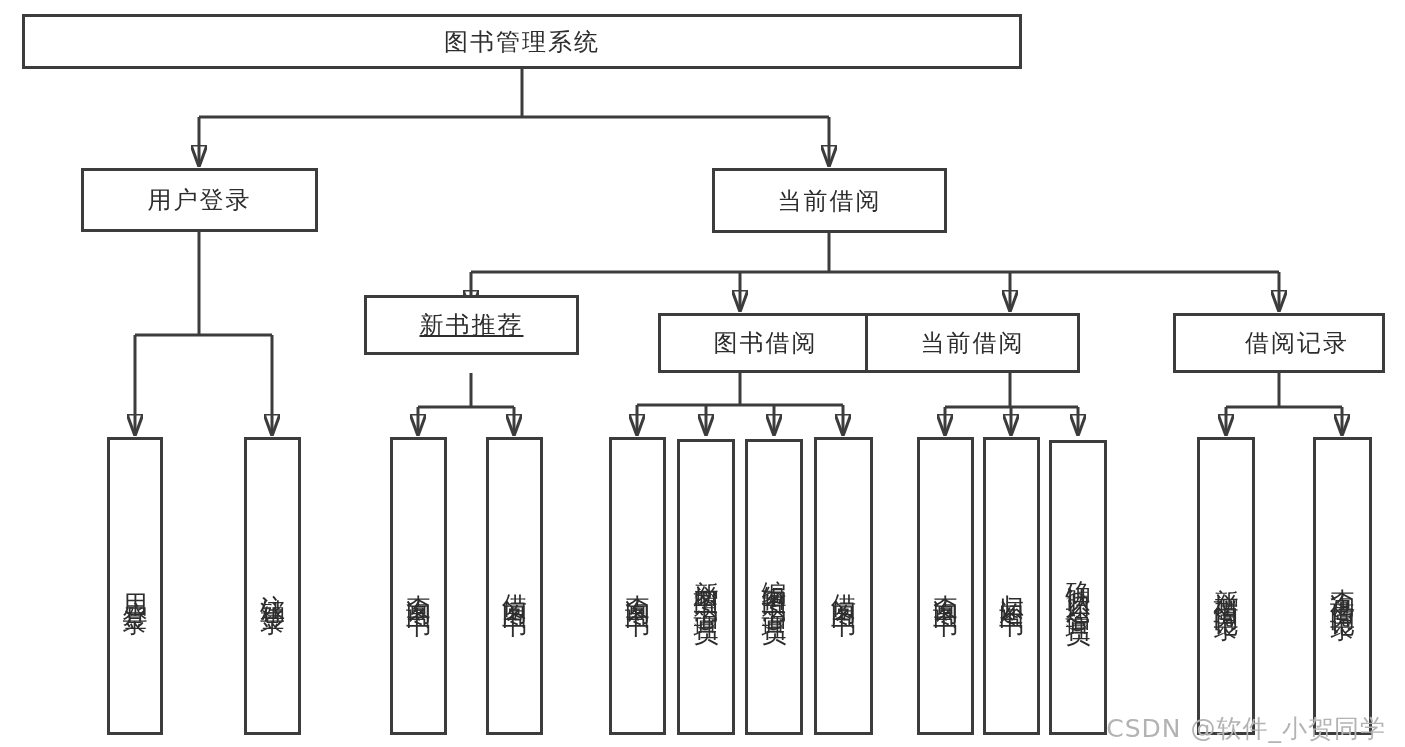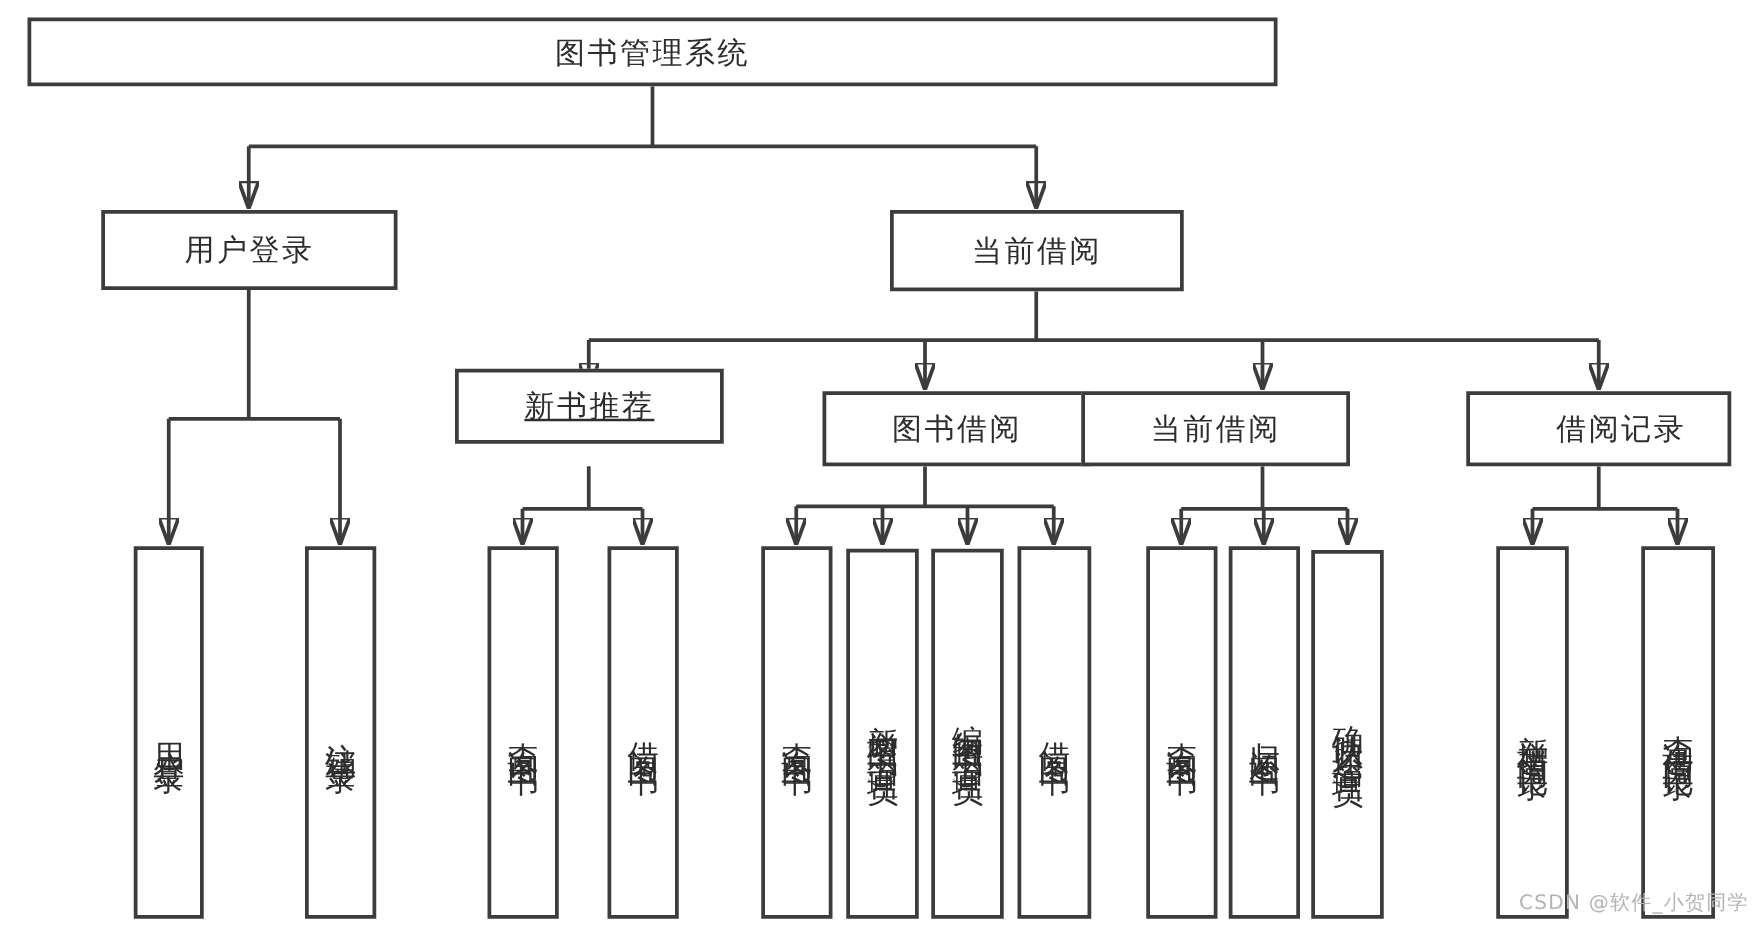--- a/index.html
+++ b/index.html
@@ -35,22 +35,22 @@
   .root{font-size:24px;}
   .vnode{font-size:25px;}
   .vnode .vtext{
     writing-mode:vertical-lr;
     text-orientation:mixed;
     letter-spacing:6px;
     line-height:1;
   }
   .watermark{
     position:absolute;
-    right:4px;top:712px;
-    font-size:16px;
+    right:17px;top:712px;
+    font-size:25px;
     color:var(--watermark);
     letter-spacing:1px;
     z-index:3;
     white-space:nowrap;
   }
 </style>
 </head>
 <body>
 
 <div class="canvas">

